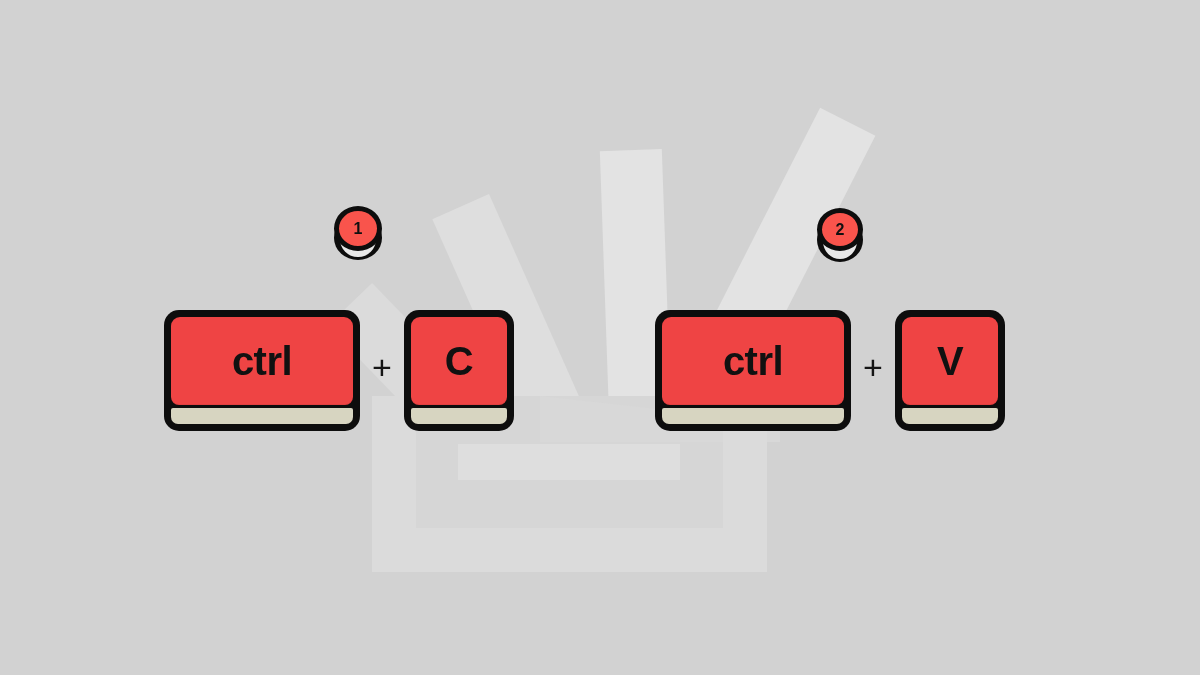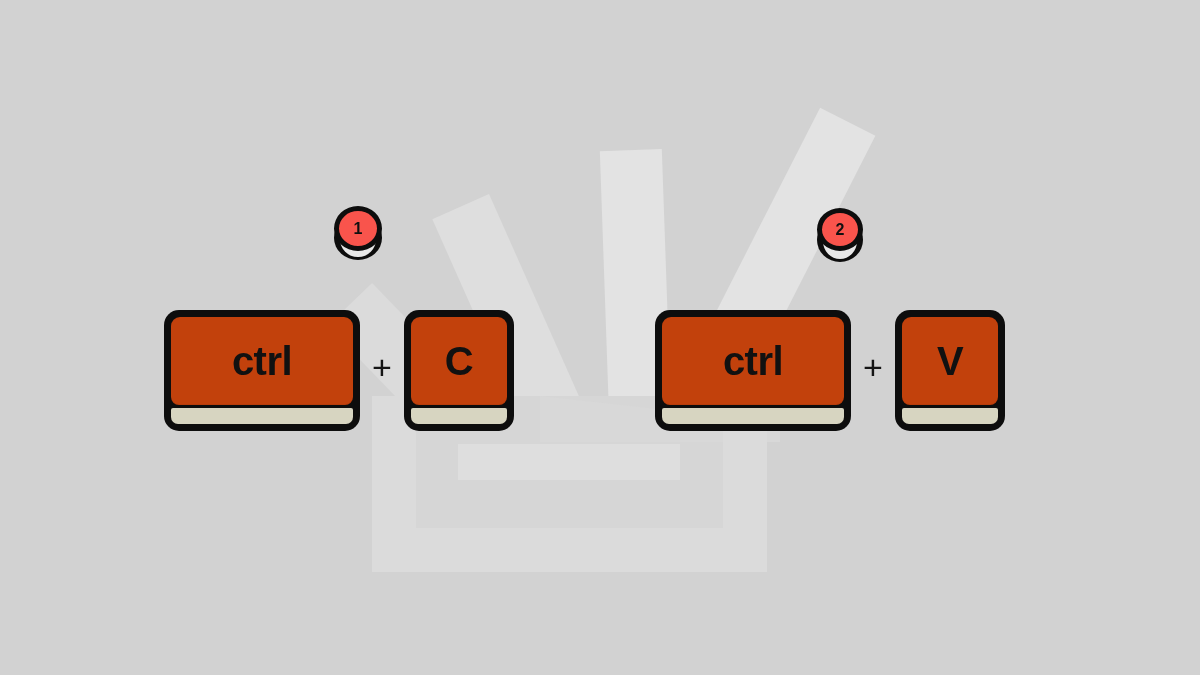--- a/index.html
+++ b/index.html
@@ -132,21 +132,21 @@
     display: flex;
     flex-direction: column;
     flex: 0 0 auto;
   }
   .key.wide  { width: 196px; }
   .key.small { width: 110px; }
 
   
   .key-face {
     flex: 1 1 auto;
-    background: #c2410c;
+    background: #ef4444;
     border-radius: 9px 9px 8px 8px;
     display: flex;
     align-items: center;
     justify-content: center;
     position: relative;
     z-index: 2;
     box-shadow: inset 0 -1px 0 rgba(0,0,0,0.06);
   }
 
   .key-label {

